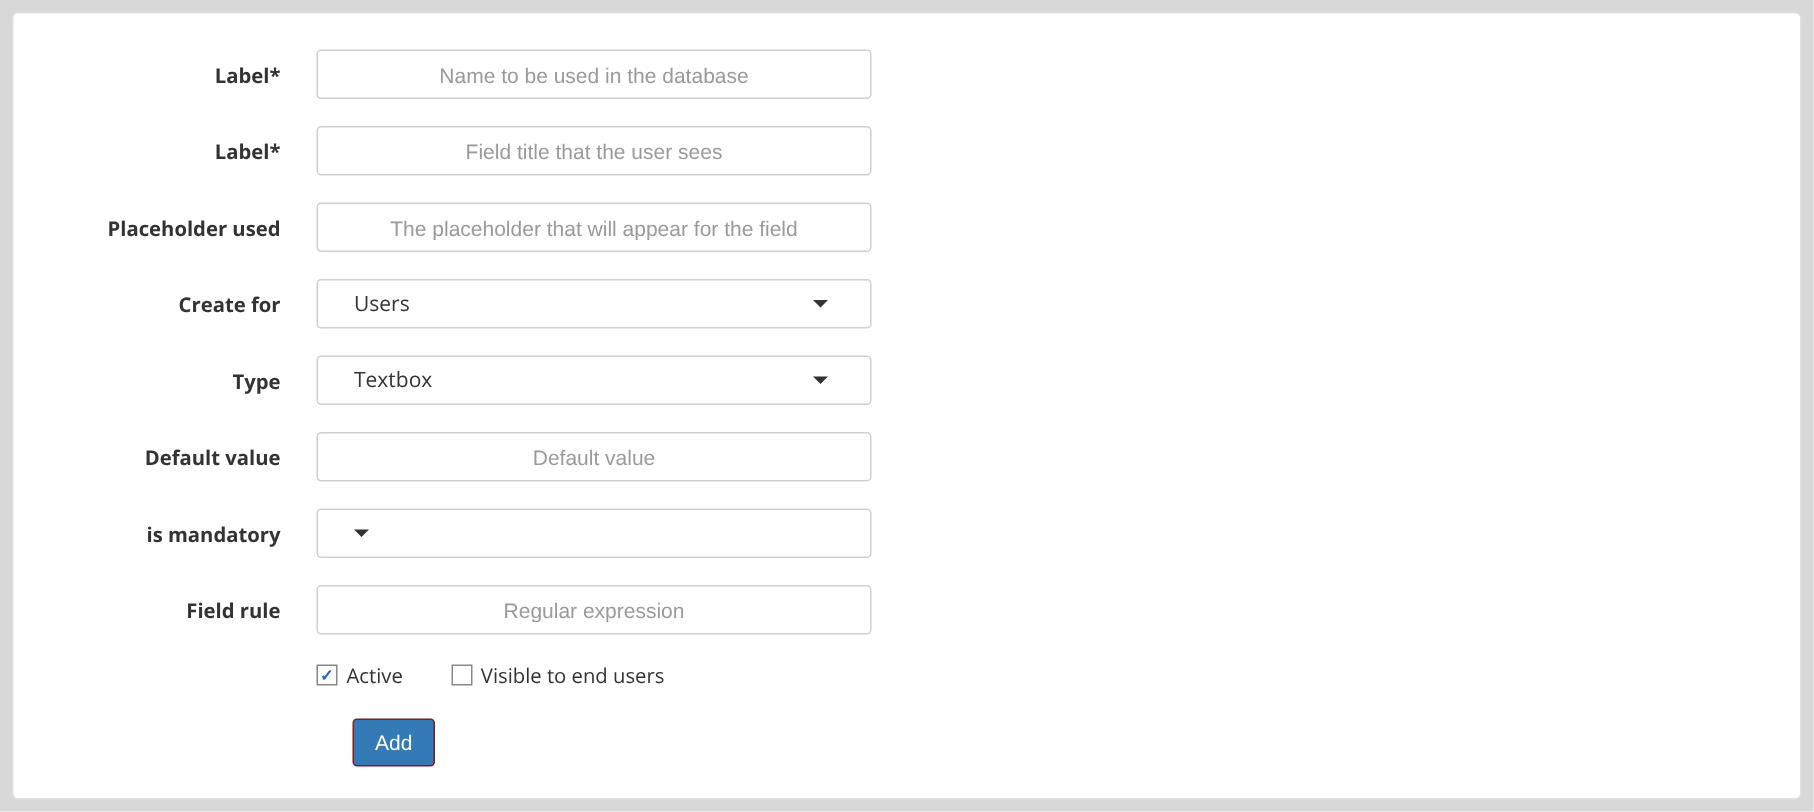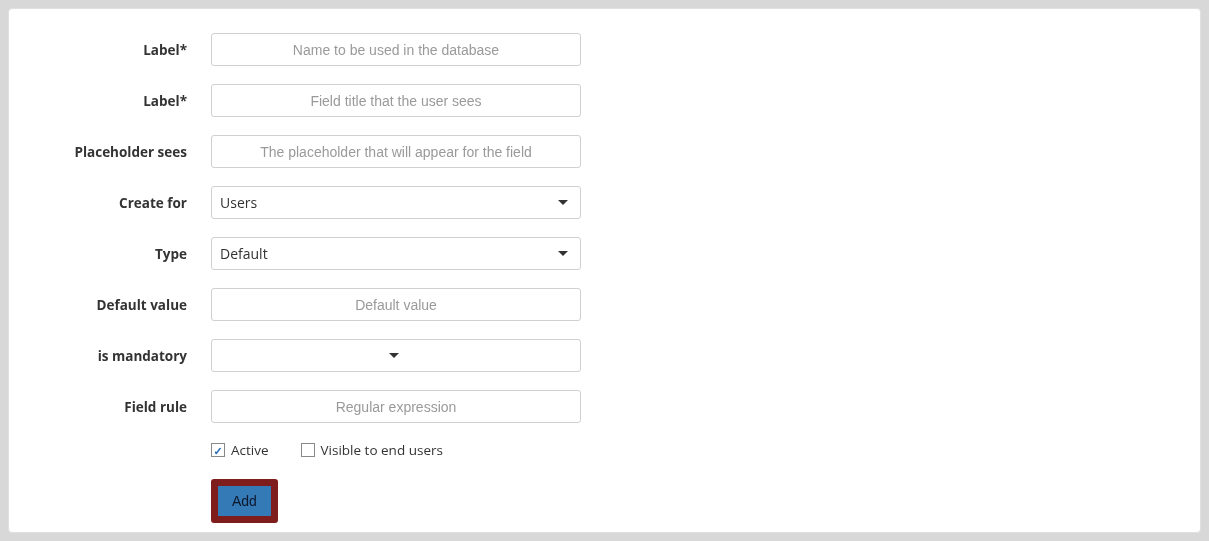--- a/index.html
+++ b/index.html
@@ -55,23 +55,22 @@
     }
     .select-wrap {
       position: relative;
       width: 100%;
       height: 33px;
       border: 1px solid #d0d0d0;
       border-radius: 3px;
       background: #fff;
       display: flex;
       align-items: center;
-      padding: 0 8px;
+      padding: 0 24px;
       cursor: pointer;
-      justify-content: center;
     }
     .select-value {
       flex: 1;
       font-size: 14px;
       color: #333;
     }
     .caret-icon {
       width: 0;
       height: 0;
       border-left: 5px solid transparent;
@@ -109,26 +108,27 @@
       font-size: 11px;
       line-height: 1;
       color: #2a6bb5;
       font-weight: bold;
     }
     .action-row {
       margin-left: 178px;
     }
     .btn-add {
       background-color: #337ab7;
-      color: #0f172a;
-      border: 7px solid #7f1d1d;
+      color: #ffffff;
+      border: 1px solid #7f1d1d;
       border-radius: 3px;
       padding: 7px 14px;
       font-size: 14px;
       cursor: pointer;
+      margin-left: 24px;
     }
   </style>
 </head>
 <body>
 
 <div class="card">
 
   <div class="form-row">
     <label class="form-label">Label*</label>
     <div class="form-control">
@@ -137,41 +137,41 @@
   </div>
 
   <div class="form-row">
     <label class="form-label">Label*</label>
     <div class="form-control">
       <input type="text" class="control-input" placeholder="Field title that the user sees" style="">
     </div>
   </div>
 
   <div class="form-row">
-    <label class="form-label">Placeholder sees</label>
+    <label class="form-label">Placeholder used</label>
     <div class="form-control">
       <input type="text" class="control-input" placeholder="The placeholder that will appear for the field" style="">
     </div>
   </div>
 
   <div class="form-row">
     <label class="form-label">Create for</label>
     <div class="form-control">
       <div class="select-wrap">
         <span class="select-value">Users</span>
         <span class="caret-icon"></span>
       </div>
     </div>
   </div>
 
   <div class="form-row">
     <label class="form-label">Type</label>
     <div class="form-control">
       <div class="select-wrap">
-        <span class="select-value">Default</span>
+        <span class="select-value">Textbox</span>
         <span class="caret-icon"></span>
       </div>
     </div>
   </div>
 
   <div class="form-row">
     <label class="form-label">Default value</label>
     <div class="form-control">
       <input type="text" class="control-input" placeholder="Default value" style="">
     </div>

